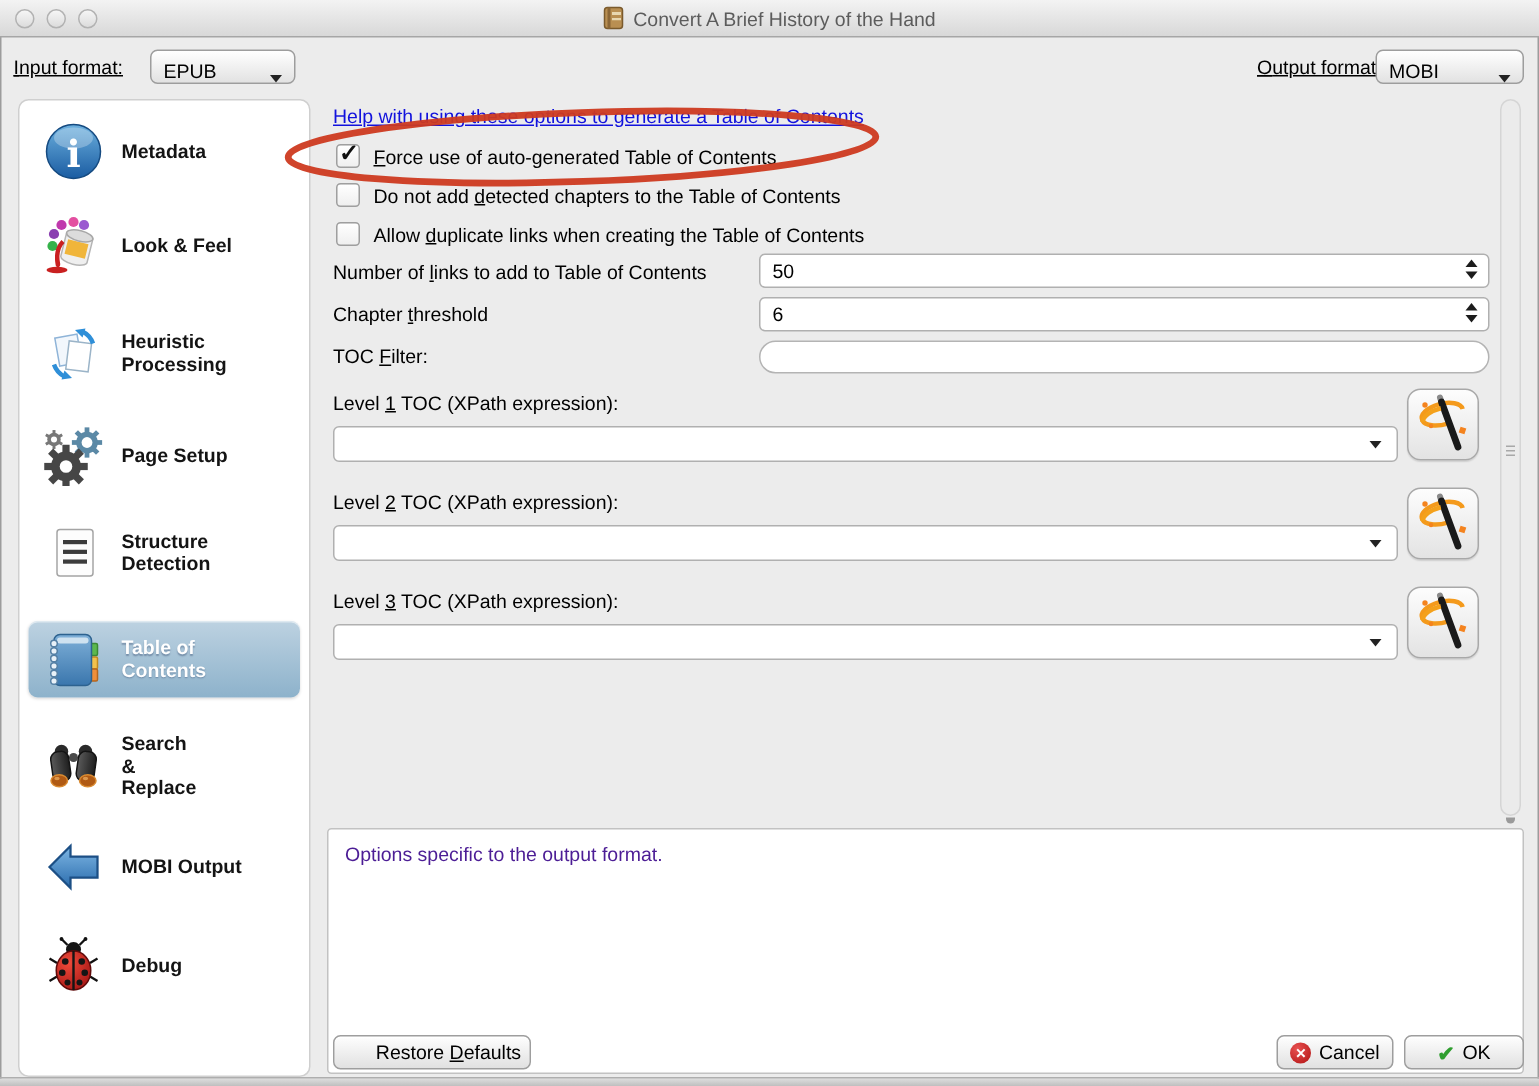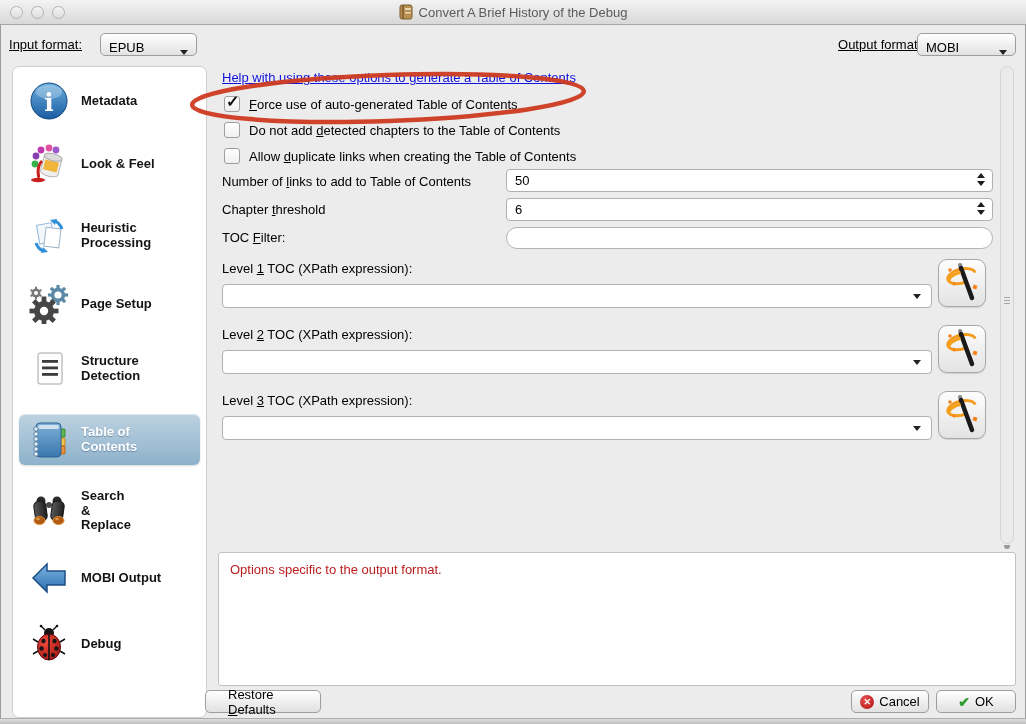--- a/index.html
+++ b/index.html
@@ -95,34 +95,34 @@
   
   .scroll-track {
     position:absolute; left:1000px; top:66px; width:14px; height:478px;
     background:#ebebeb; border:1px solid #d5d5d5; border-radius:7px;
   }
   .grip { position:absolute; left:3px; top:228px; width:6px; }
   .grip i { display:block; height:1px; background:#a8a8a8; margin:2px 0; }
   .splitter-dot { position:absolute; left:1004px; top:545px; width:6px; height:4px; background:#9a9a9a; border-radius:0 0 3px 3px; }
   
   .help-box {
-    position:absolute; left:218px; top:552px; width:798px; height:134px;
+    position:absolute; left:218px; top:552px; width:798px; height:164px;
     background:#ffffff; border:1px solid #c2c2c2; border-radius:3px;
-    padding:9px 11px; font-size:13px; color:#b91c1c;
+    padding:9px 11px; font-size:13px; color:#4c1d95;
   }
   
   .btn {
     position:absolute; top:690px; height:23px;
     border:1px solid #9e9e9e; border-radius:5px;
     background:linear-gradient(#fefefe,#e1e1e1);
     display:flex; align-items:center; justify-content:center; gap:5px;
     font-size:13px; color:#000; box-shadow:inset 0 1px 0 rgba(255,255,255,.7);
     cursor:pointer;
   }
-  .btn-restore { left:205px; width:116px;padding-left:22px; }
+  .btn-restore { left:222px; width:132px;padding-left:22px; }
   .btn-cancel { left:851px; width:78px; }
   .btn-ok { left:936px; width:80px; }
   .cancel-ico {
     width:14px; height:14px; border-radius:50%;
     background:radial-gradient(circle at 35% 30%, #e85050, #b01212);
     color:#fff; font-size:9px; font-weight:bold; line-height:14px; text-align:center;
     display:inline-block;
   }
   .ok-ico { color:#2f9e2f; font-weight:bold; font-size:14px; line-height:1; }
   
@@ -146,21 +146,21 @@
     </div>
     <div class="title-wrap">
       <span class="title-icon">
         <svg width="14" height="16" viewBox="0 0 14 16">
           <rect x="1" y="1" width="12" height="14" rx="2" fill="#b98f52" stroke="#7a5a2c"></rect>
           <rect x="3" y="1" width="2" height="14" fill="#8a6636"></rect>
           <rect x="6" y="4" width="6" height="2" fill="#e8d7b0"></rect>
           <rect x="6" y="8" width="6" height="1.5" fill="#e8d7b0"></rect>
         </svg>
       </span>
-      <span class="title-text">Convert A Brief History of the Debug</span>
+      <span class="title-text">Convert A Brief History of the Hand</span>
     </div>
   </div>
 
   <span class="fmt-label" style="left:9px; top:37px;"><span></span><span class="u">I</span><span>nput format:</span></span>
   <div class="combo-btn" style="left:100px; top:33px; width:97px;">
     <span class="val">EPUB</span>
     <span class="tri-down"></span>
   </div>
   <span class="fmt-label" style="left:838px; top:37px;"><span></span><span class="u">O</span><span>utput format:</span></span>
   <div class="combo-btn" style="left:917px; top:33px; width:99px;">

